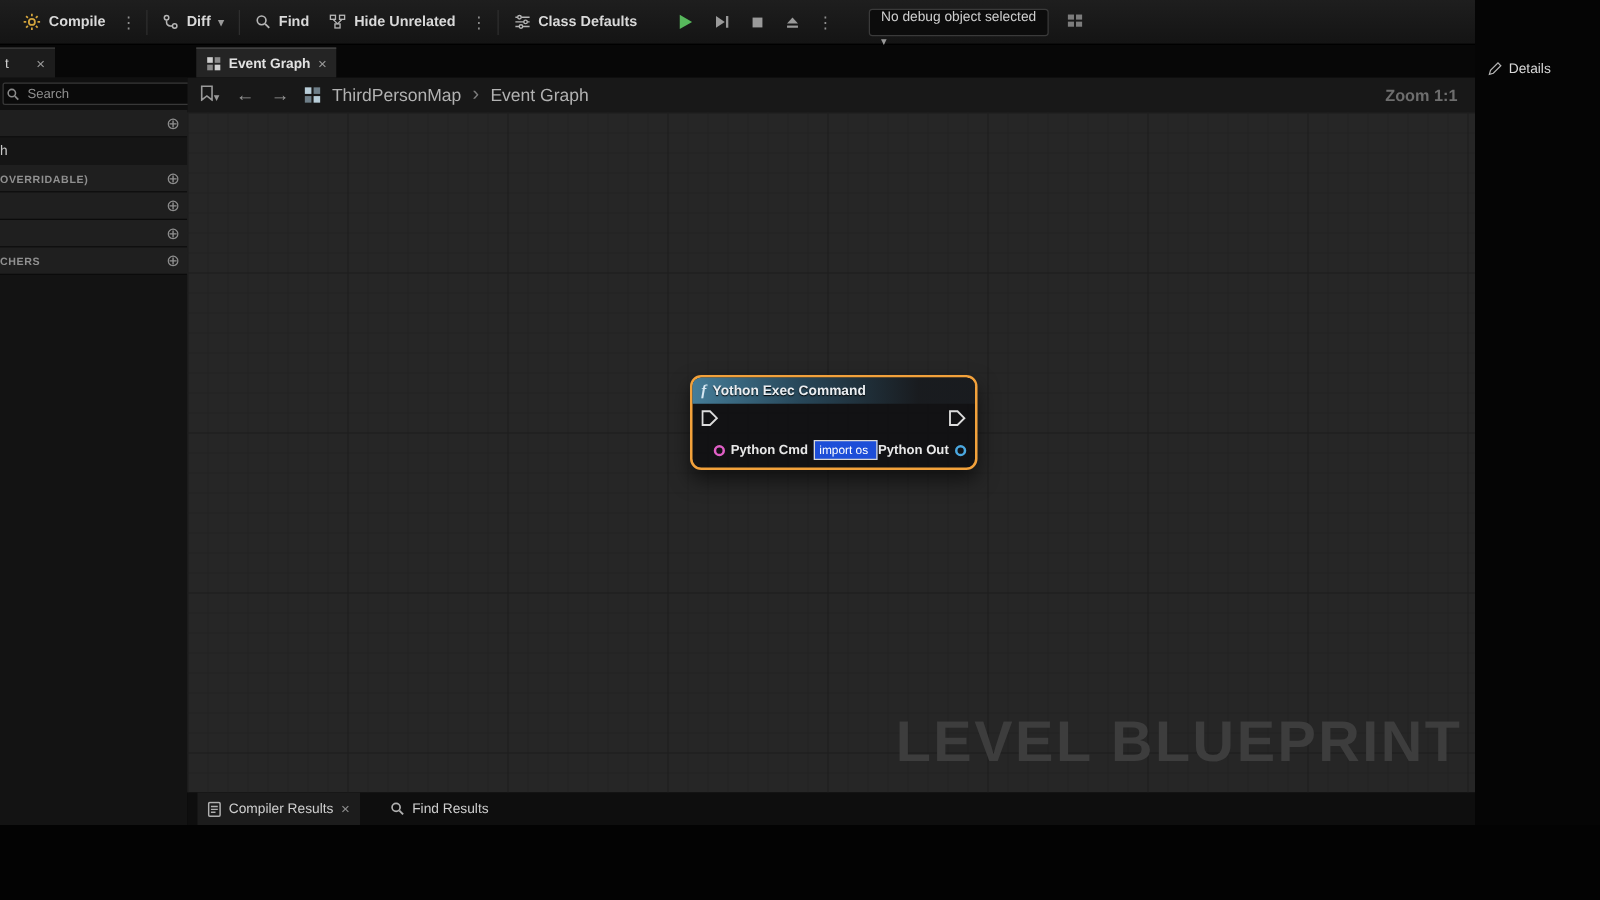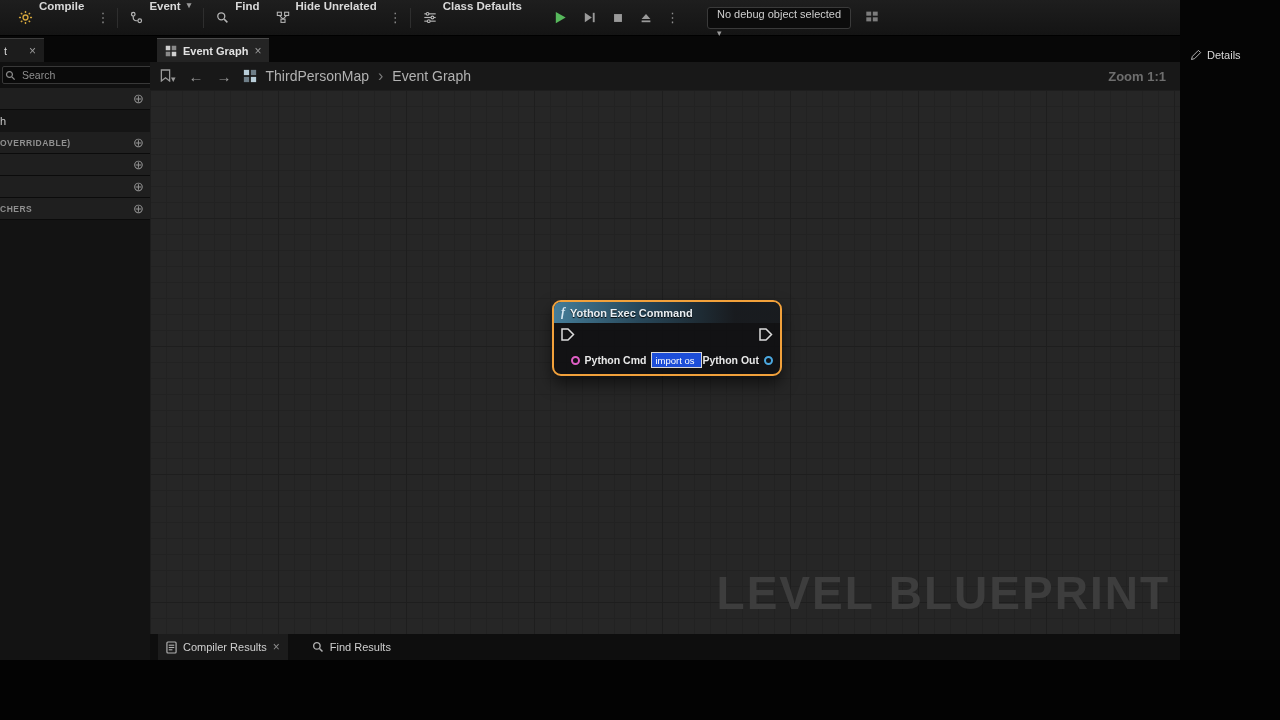--- a/index.html
+++ b/index.html
@@ -4,21 +4,21 @@
 <style>
   html,body{margin:0;padding:0;background:#000;}
   *{box-sizing:border-box;}
   .screen{position:relative;width:1280px;height:720px;background:#030303;overflow:hidden;
           font-family:"Liberation Sans",sans-serif;color:#d6d6d6;font-size:11px;}
 
   
   .toolbar{position:absolute;left:0;top:0;width:1180px;height:36px;
            background:linear-gradient(#1e1e1e,#141414);display:flex;align-items:center;
            padding-left:10px;border-bottom:1px solid #000;}
-  .tb-btn{display:inline-flex;gap:6px;background:none;border:none;
+  .tb-btn{display:inline-flex;align-items:center;gap:6px;background:none;border:none;
           color:#d9d9d9;font:bold 11.5px "Liberation Sans",sans-serif;padding:0 8px;height:36px;cursor:pointer;}
   .tb-kebab{background:none;border:none;color:#8f8f8f;font-size:13px;padding:0 4px;height:36px;cursor:pointer;}
   .tb-sep{width:1px;height:20px;background:#2e2e2e;margin:0 4px;}
   .caret{color:#9a9a9a;font-size:9px;}
   .icon{display:inline-flex;align-items:center;justify-content:center;}
   .play-group{display:inline-flex;align-items:center;margin-left:18px;gap:4px;}
   .play-btn{background:none;border:none;padding:0 5px;height:36px;cursor:pointer;display:inline-flex;align-items:center;}
   .debug-dd{display:inline-flex;align-items:flex-start;gap:8px;margin-left:24px;height:22px;
             background:#0c0c0c;border:1px solid #3a3a3a;border-radius:3px;color:#cfcfcf;
             font:11px "Liberation Sans",sans-serif;padding:0 9px;cursor:pointer;flex-direction:column;}
@@ -131,21 +131,21 @@
     <button class="tb-btn">
       <span class="icon">
         <svg width="13" height="13" viewBox="0 0 16 16">
             <g stroke="#b5b5b5" stroke-width="1.5" fill="none">
               <circle cx="4" cy="4" r="2.2"></circle>
               <circle cx="12" cy="12" r="2.2"></circle>
               <path d="M4 6.5 v2 a3.5 3.5 0 0 0 3.5 3.5 h2"></path>
             </g>
           </svg>
       </span>
-      <span>Event</span>
+      <span>Diff</span>
       <span class="caret">▾</span>
     </button>
     <span class="tb-sep"></span>
 
     <button class="tb-btn">
       <span class="icon">
         <svg width="13" height="13" viewBox="0 0 16 16">
             <circle cx="6.5" cy="6.5" r="4.3" fill="none" stroke="#b5b5b5" stroke-width="1.6"></circle>
             <line x1="10" y1="10" x2="14" y2="14" stroke="#b5b5b5" stroke-width="1.8"></line>
           </svg>

